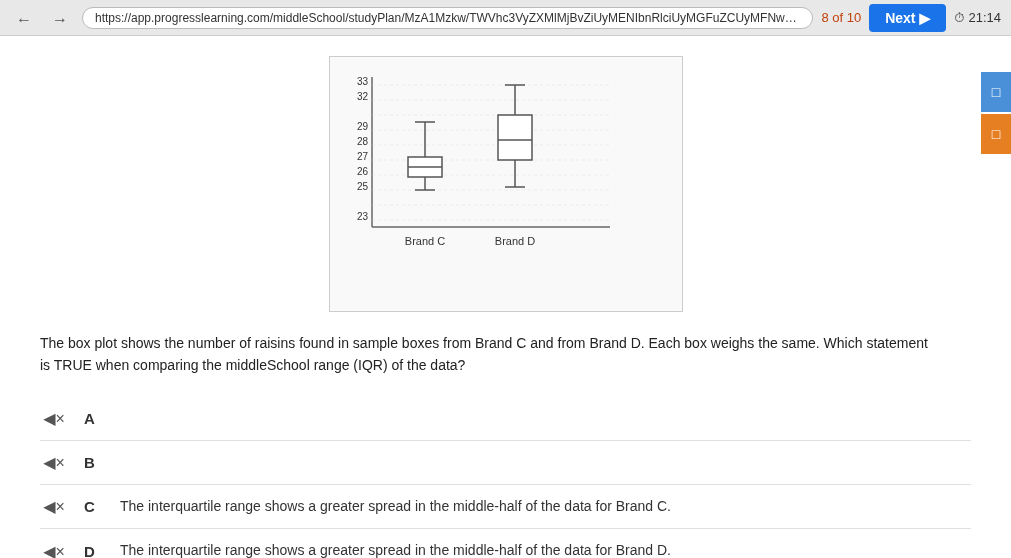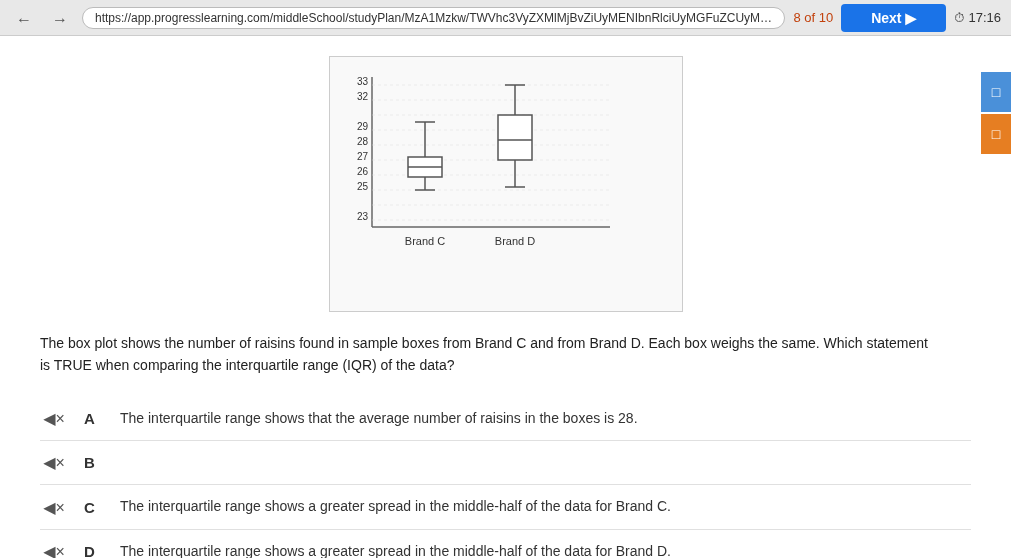--- a/index.html
+++ b/index.html
@@ -45,21 +45,21 @@
     .browser-bar .progress-info {
       font-size: 13px;
       color: #c2410c;
       white-space: nowrap;
     }
     .next-btn {
       background: #1a73e8;
       color: white;
       border: none;
       border-radius: 4px;
-      padding: 6px 30px;
+      padding: 6px 16px;
       font-size: 14px;
       font-weight: bold;
       cursor: pointer;
       display: flex;
       align-items: center;
       gap: 4px;
     }
     .timer {
       font-size: 13px;
       color: #333;
@@ -178,21 +178,21 @@
   <button class="nav-btn">←</button>
   <button class="nav-btn">→</button>
   <div class="url-bar">https://app.progresslearning.com/middleSchool/studyPlan/MzA1Mzkw/TWVhc3VyZXMlMjBvZiUyMENIbnRlciUyMGFuZCUyMFNwcmVhZA==</div>
   <span class="progress-info">8 of 10</span>
   <button class="next-btn">
     <span>Next</span>
     <span>▶</span>
   </button>
   <span class="timer">
     <span>⏱</span>
-    <span>17:16</span>
+    <span>21:14</span>
   </span>
 </div>
 
 <div class="main-content">
 
   <div class="side-buttons">
     <button class="side-btn">□</button>
     <button class="side-btn orange">□</button>
   </div>
 
@@ -250,31 +250,30 @@
 
         <line x1="165" y1="18" x2="185" y2="18" stroke="#555" stroke-width="1.5"></line>
 
         <text x="85" y="178" font-size="11" text-anchor="middle" fill="#333">Brand C</text>
         <text x="175" y="178" font-size="11" text-anchor="middle" fill="#333">Brand D</text>
       </svg>
     </div>
   </div>
 
   <div class="question-text">
-    <span>The box plot shows the number of raisins found in sample boxes from Brand C and from Brand D. Each box weighs the same. Which statement is TRUE when comparing the interquartile range (IQR) of the data?</span>
+    <span>The box plot shows the number of raisins found in sample boxes from Brand C and from Brand D. Each box weighs the same. Which statement is TRUE when comparing the middleSchool range (IQR) of the data?</span>
   </div>
 
   <div class="answer-options">
 
     <div class="answer-row">
       <button class="audio-btn">
         <span>◀×</span>
       </button>
       <span class="option-letter">A</span>
-      <span class="option-text">The interquartile range shows that the average number of raisins in the boxes is 28.</span>
     </div>
 
     <div class="answer-row">
       <button class="audio-btn">
         <span>◀×</span>
       </button>
       <span class="option-letter">B</span>
     </div>
 
     <div class="answer-row">

